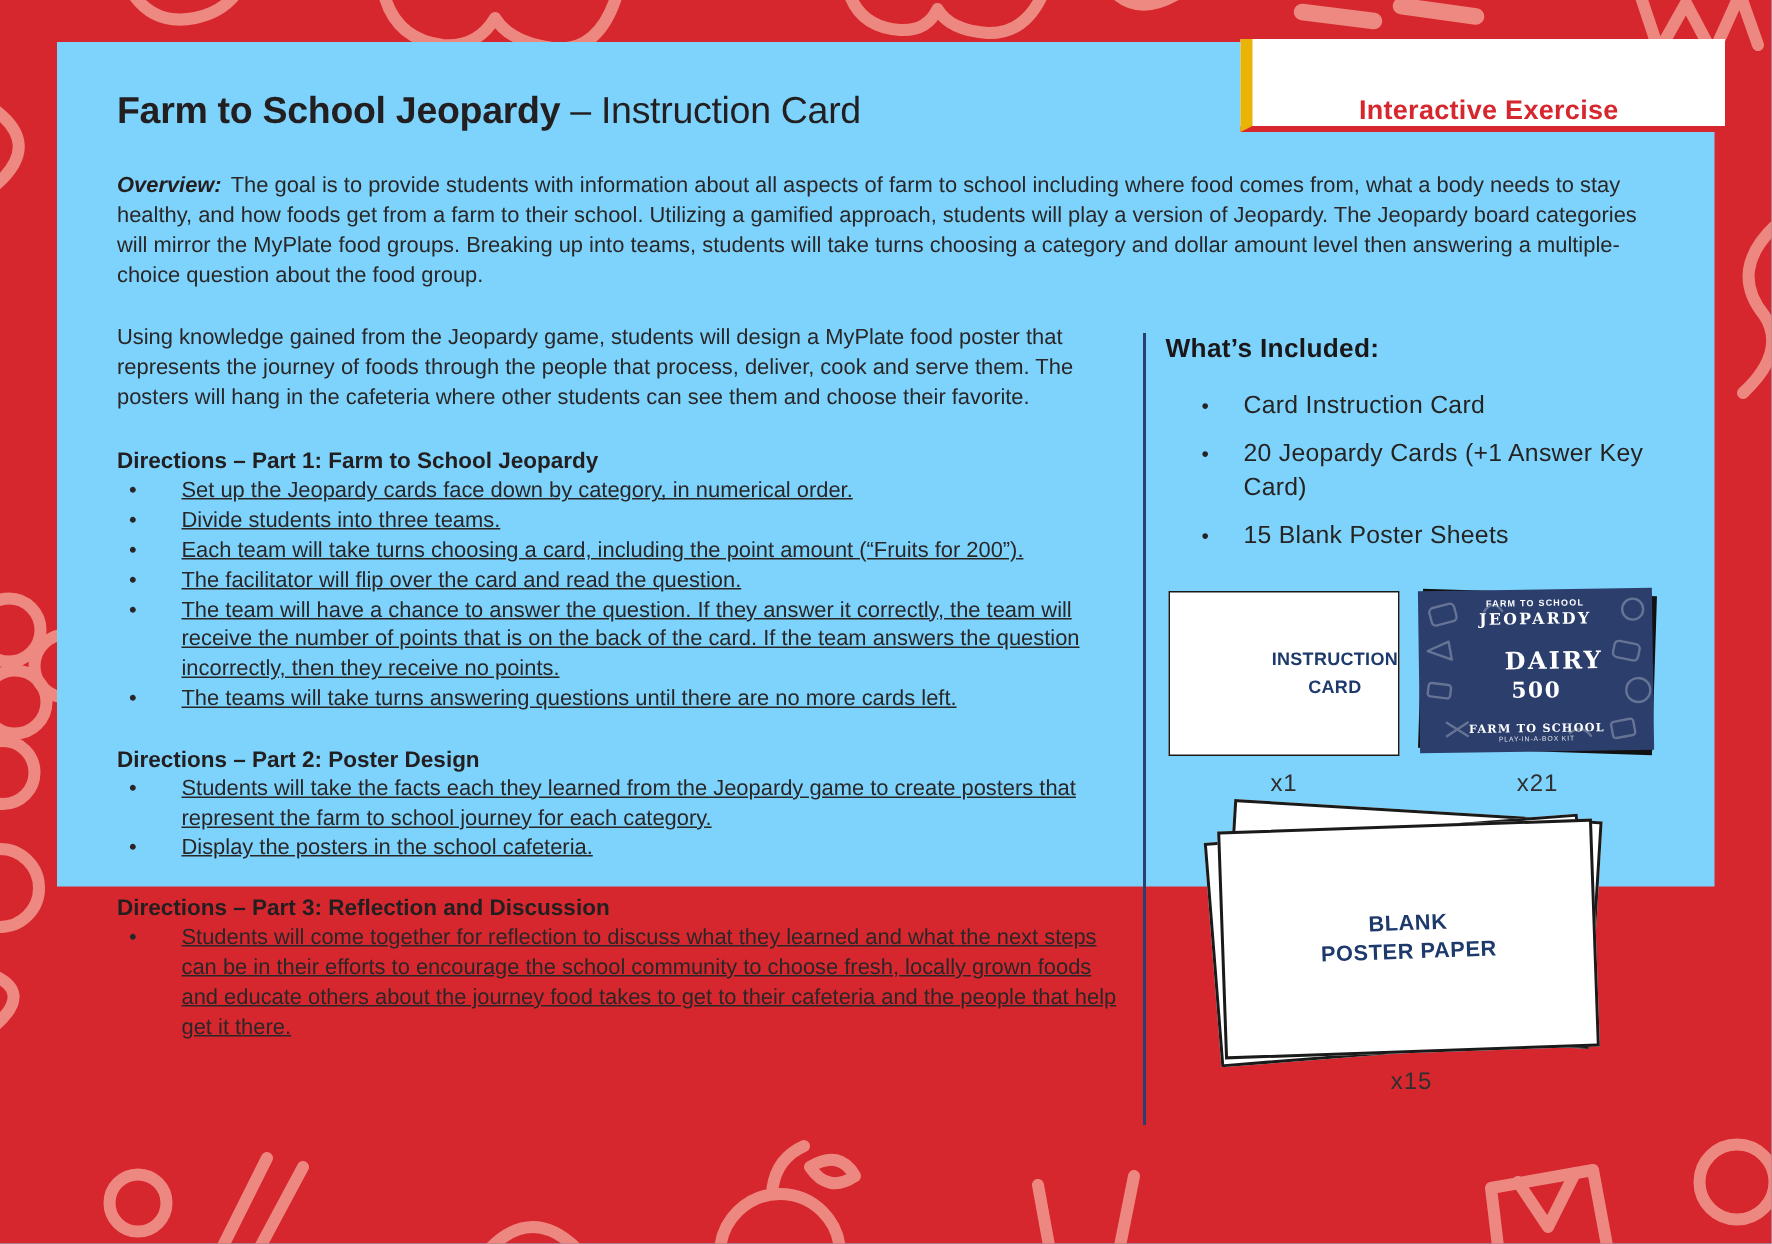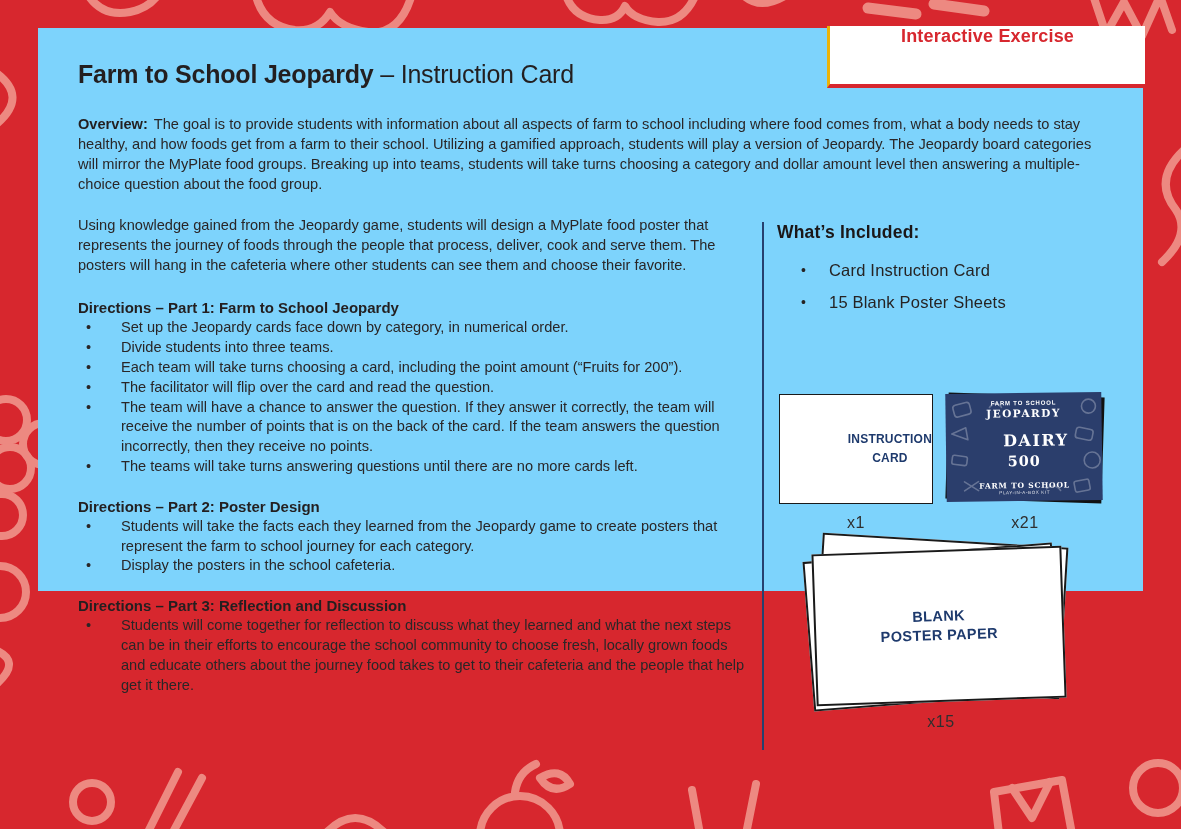--- a/index.html
+++ b/index.html
@@ -11,44 +11,44 @@
   }
   .bg-doodles{position:absolute;left:0;top:0;z-index:0;}
   
   .card{
     position:absolute;left:38px;top:28px;width:1105px;height:563px;
     background:#7dd3fc;z-index:1;
   }
   
   .badge{
     position:absolute;left:827px;top:26px;width:315px;height:58px;
-    background:#ffffff;border-left:3px solid #eab308;border-bottom:4px solid #d7272e;
-    display:flex;align-items:flex-start;justify-content:center;z-index:3;
+    background:#ffffff;border-left:8px solid #eab308;border-bottom:4px solid #d7272e;
+    display:flex;align-items:flex-end;justify-content:center;z-index:3;
   }
   .badge span{color:#d7272e;font-weight:700;font-size:18px;letter-spacing:0.2px;}
   
   .title{
     position:absolute;left:40px;top:32px;margin:0;
     font-size:25px;color:#231f20;font-weight:400;letter-spacing:-0.2px;white-space:nowrap;
   }
   .title .tb{font-weight:700;}
   
   .overview{
     position:absolute;left:40px;top:86px;width:1028px;margin:0;
     font-size:14.6px;line-height:20px;color:#2a2627;
   }
-  .overview strong{font-weight:700;color:#231f20;}
+  .overview strong{font-weight:700;color:#231f20;font-style:italic;}
   .overview .ovtext{margin-left:6px;}
   
   .divider{position:absolute;left:724px;top:194px;width:1.5px;height:528px;background:#27406e;}
   .left-col{position:absolute;left:40px;top:188px;width:668px;font-size:14.6px;line-height:19.8px;color:#2a2627;}
   .left-col .intro{margin:0 0 23px 0;}
   .left-col h3{font-size:15px;margin:0;color:#231f20;line-height:20px;}
   .left-col ul{list-style:none;margin:0 0 20px 0;padding:0;}
-  .left-col li{position:relative;padding-left:43px;}
+  .left-col li{position:relative;padding-left:43px;text-decoration:underline;}
   .left-col li::before{content:"\2022";position:absolute;left:8px;top:0;}
   .right-col{position:absolute;left:739px;top:194px;width:332px;color:#262323;}
   .right-col h3{font-size:17.5px;margin:0 0 16px 0;color:#1b1718;letter-spacing:0.2px;}
   .right-col ul{list-style:none;margin:0;padding:0;font-size:16.5px;line-height:23px;letter-spacing:0.2px;}
   .right-col li{position:relative;padding-left:52px;margin-bottom:9px;}
   .right-col li::before{content:"\2022";position:absolute;left:24px;top:0;font-size:14px;}
   
   .mock-instruction{
     position:absolute;left:741px;top:366px;width:154px;height:110px;
     border:1.5px solid #1a1a1a;box-sizing:border-box;background:#fff;
@@ -155,20 +155,21 @@
       <ul>
         <li>Students will come together for reflection to discuss what they learned and what the next steps can be in their efforts to encourage the school community to choose fresh, locally grown foods and educate others about the journey food takes to get to their cafeteria and the people that help get it there.</li>
       </ul>
     </section>
   </div>
 
   <div class="right-col">
     <h3>What’s Included:</h3>
     <ul>
       <li>Card Instruction Card</li>
+      <li>20 Jeopardy Cards (+1 Answer Key Card)</li>
       <li>15 Blank Poster Sheets</li>
     </ul>
   </div>
 
   <div class="mock-instruction">
     <div>
       <div>INSTRUCTION</div>
       <div>CARD</div>
     </div>
   </div>

